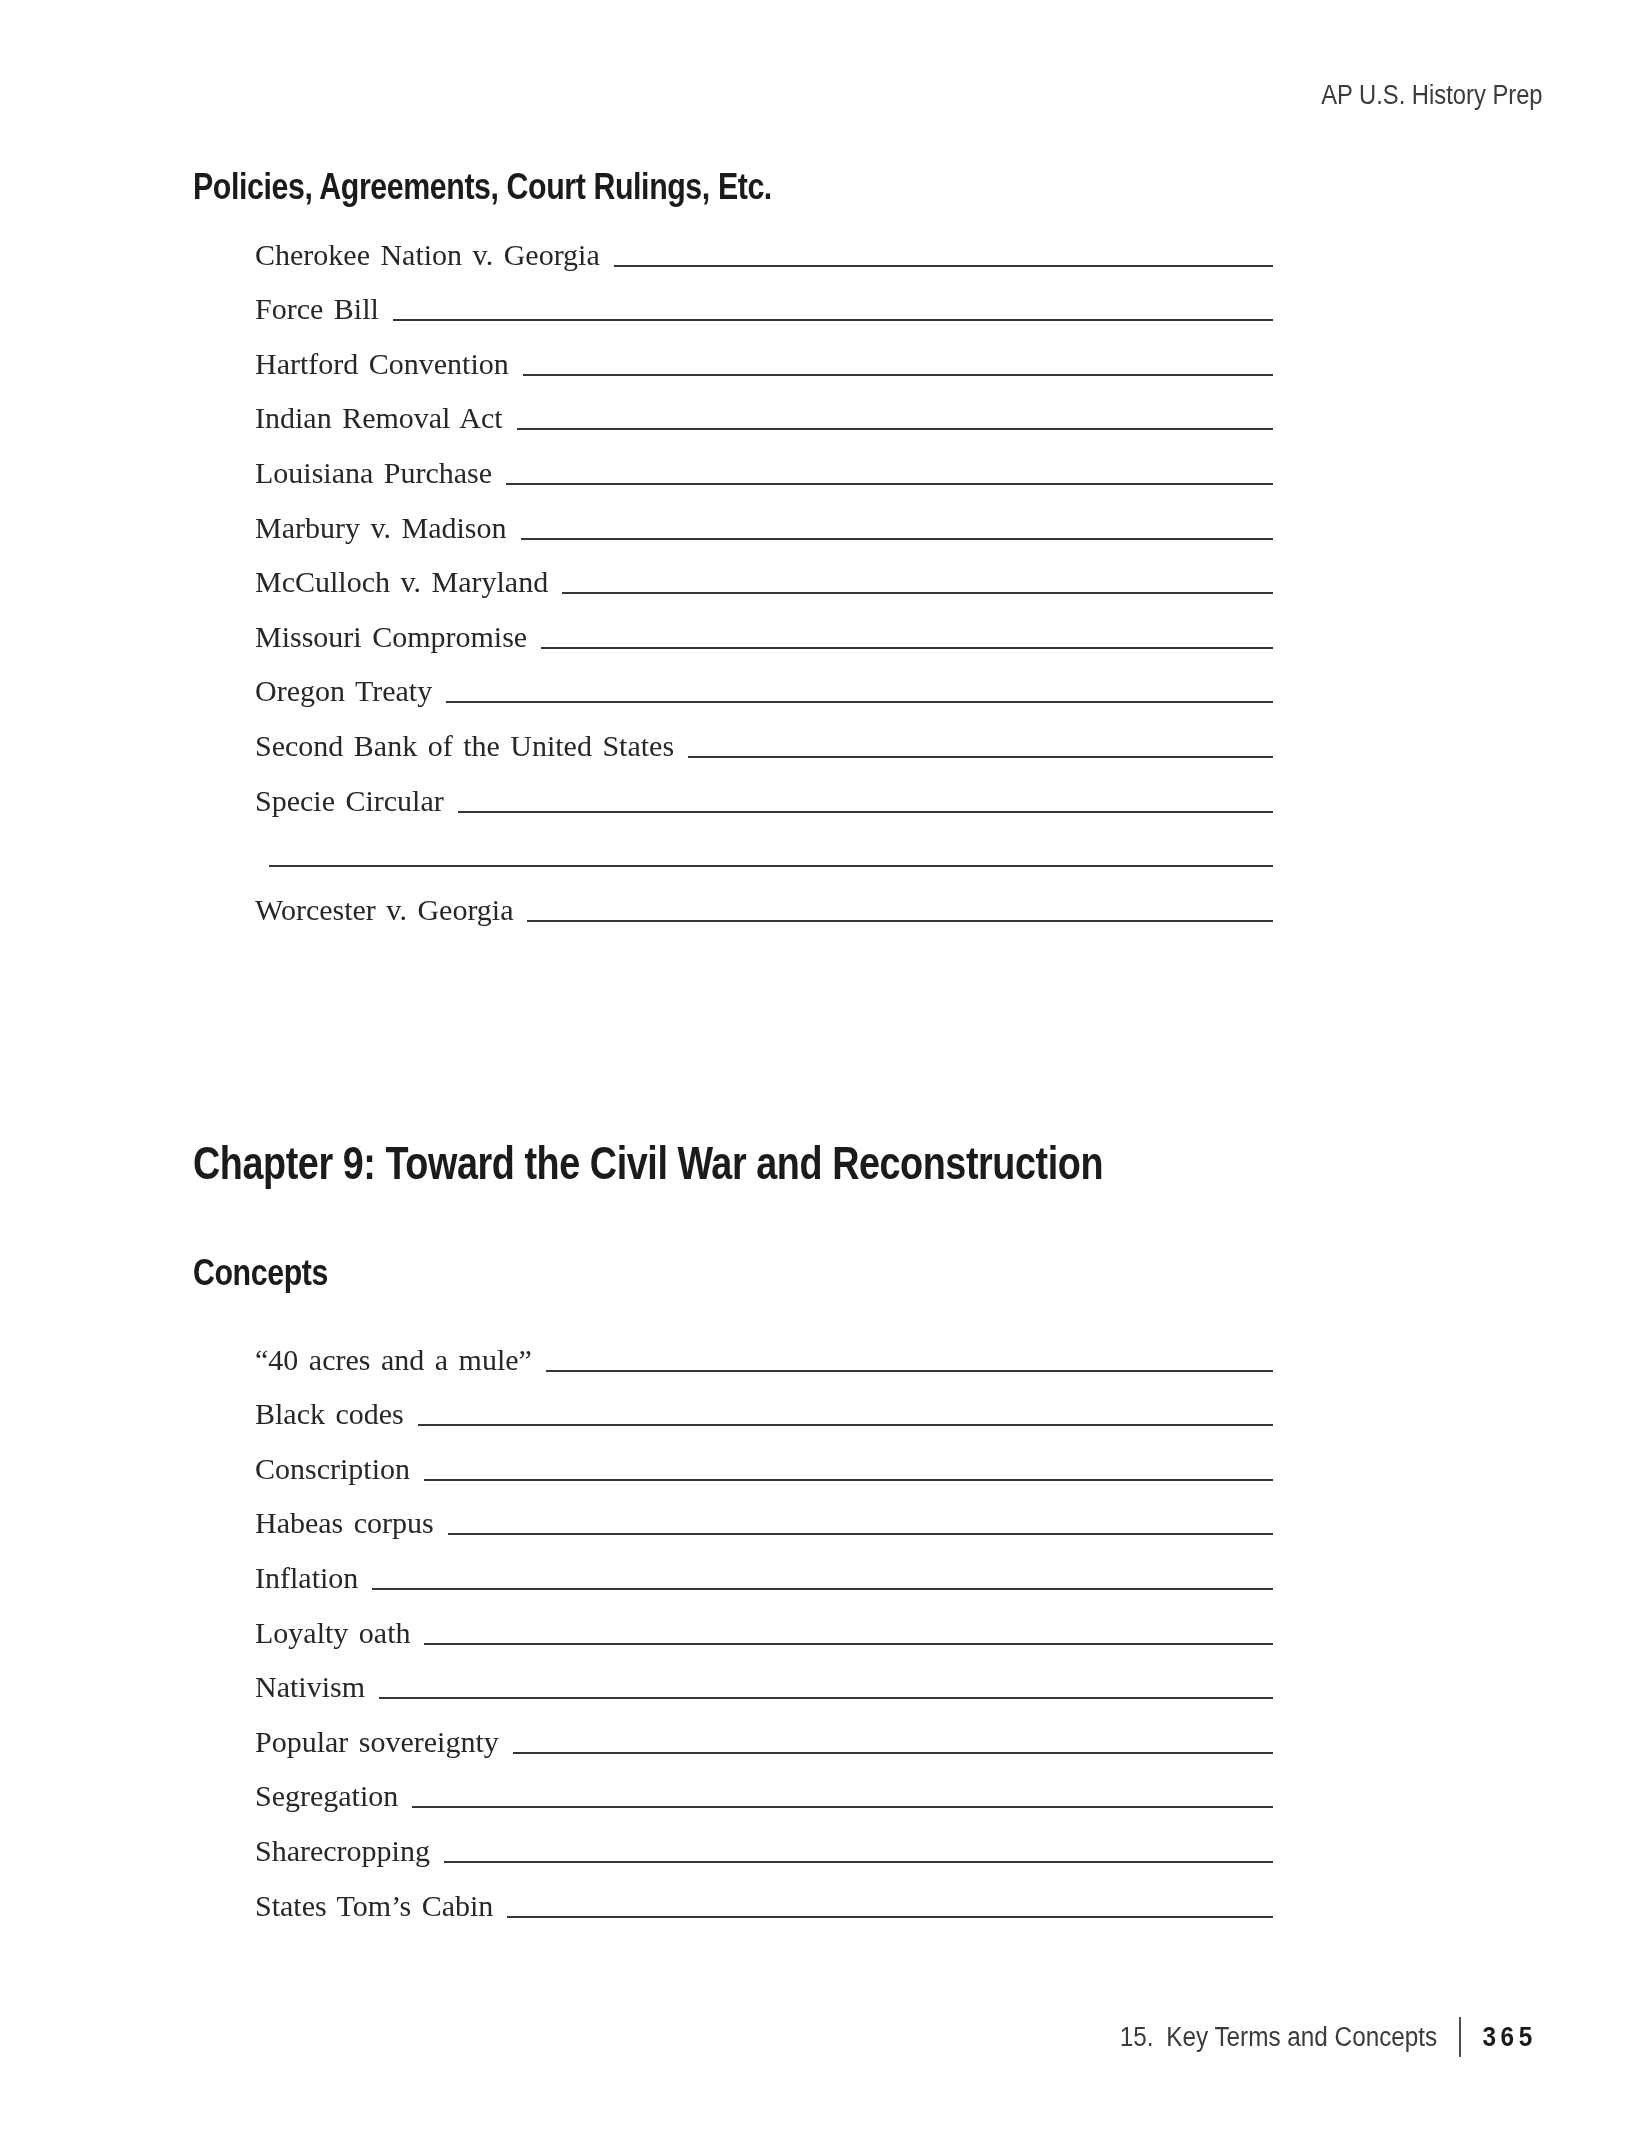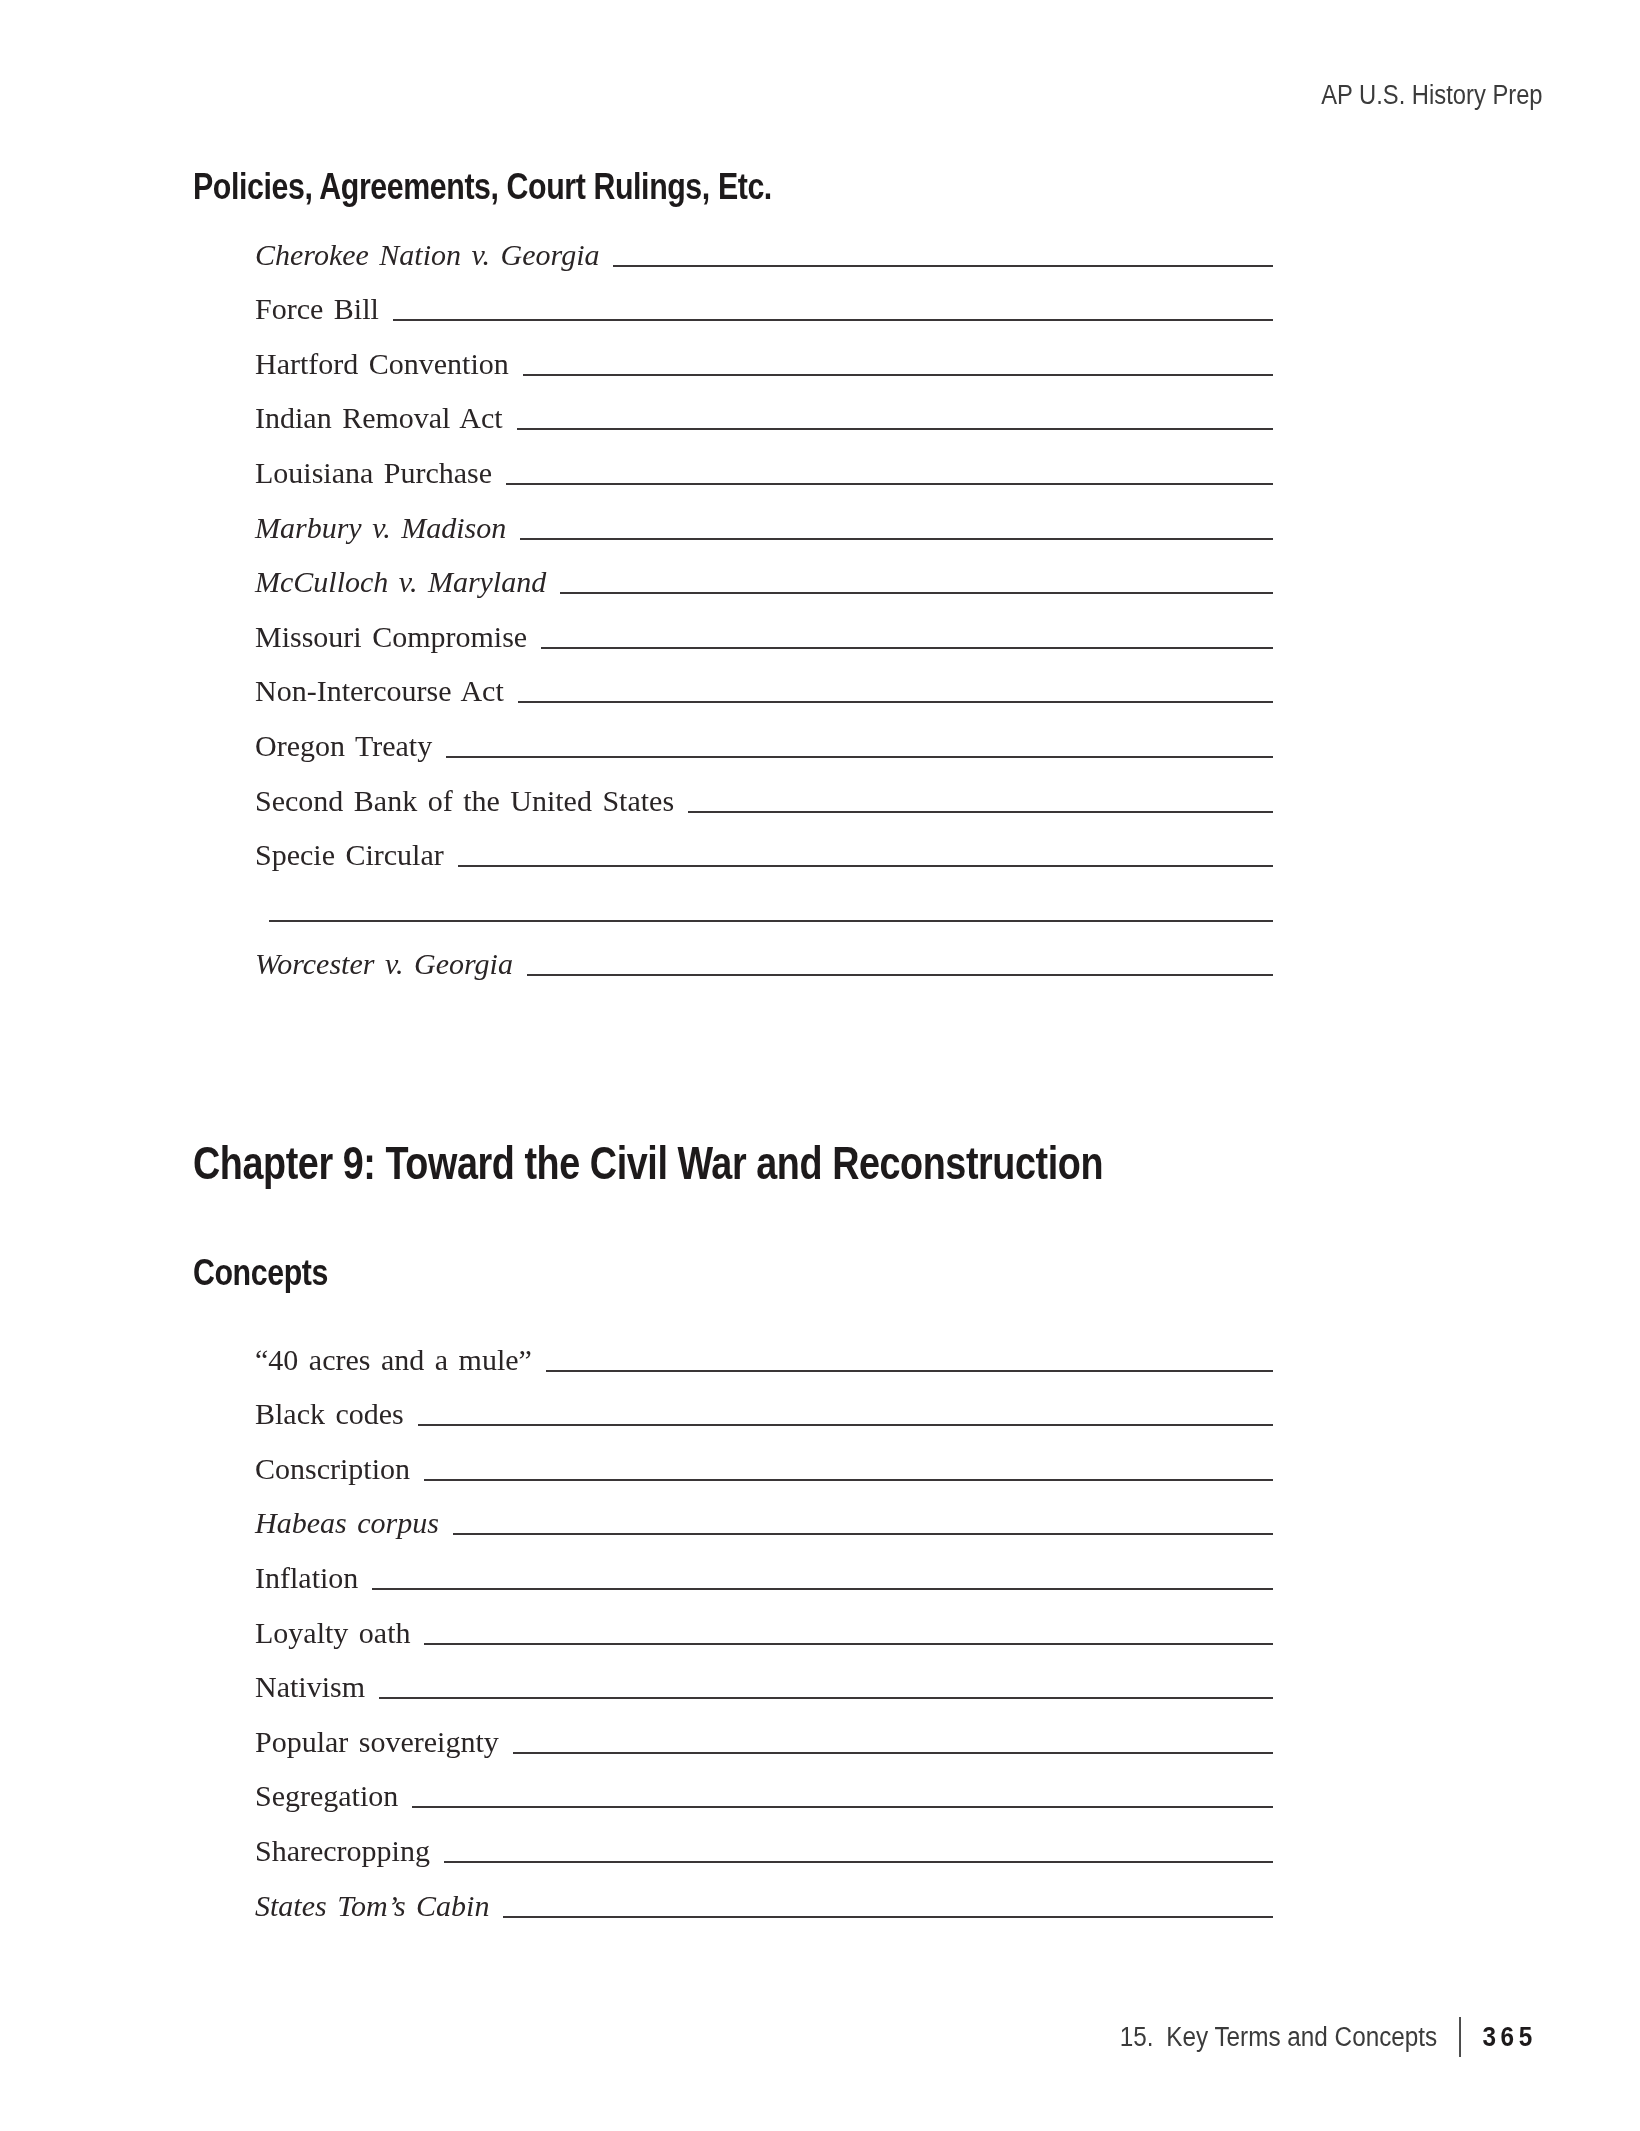--- a/index.html
+++ b/index.html
@@ -74,21 +74,21 @@
   }
   .term-label {
     font-family: "Liberation Serif", serif;
     font-size: 30px;
     line-height: 1;
     color: #2a2526;
     word-spacing: 3px;
     white-space: nowrap;
     flex: 0 0 auto;
   }
-  .term-label.italic { font-style: italic; }
+  .term-label.italic { }
   .term-line {
     flex: 1 1 auto;
     margin-left: 14px;
     margin-bottom: 3px;
     border-bottom: 2.6px solid #3a3637;
     height: 0;
   }
 
   
   .footer {
@@ -155,24 +155,20 @@
       </div>
       <div class="term-row">
         <span class="term-label italic">McCulloch v. Maryland</span>
         <span class="term-line"></span>
       </div>
       <div class="term-row">
         <span class="term-label">Missouri Compromise</span>
         <span class="term-line"></span>
       </div>
       <div class="term-row">
-        <span class="term-label">Non-Intercourse Act</span>
-        <span class="term-line"></span>
-      </div>
-      <div class="term-row">
         <span class="term-label">Oregon Treaty</span>
         <span class="term-line"></span>
       </div>
       <div class="term-row">
         <span class="term-label">Second Bank of the United States</span>
         <span class="term-line"></span>
       </div>
       <div class="term-row">
         <span class="term-label">Specie Circular</span>
         <span class="term-line"></span>

